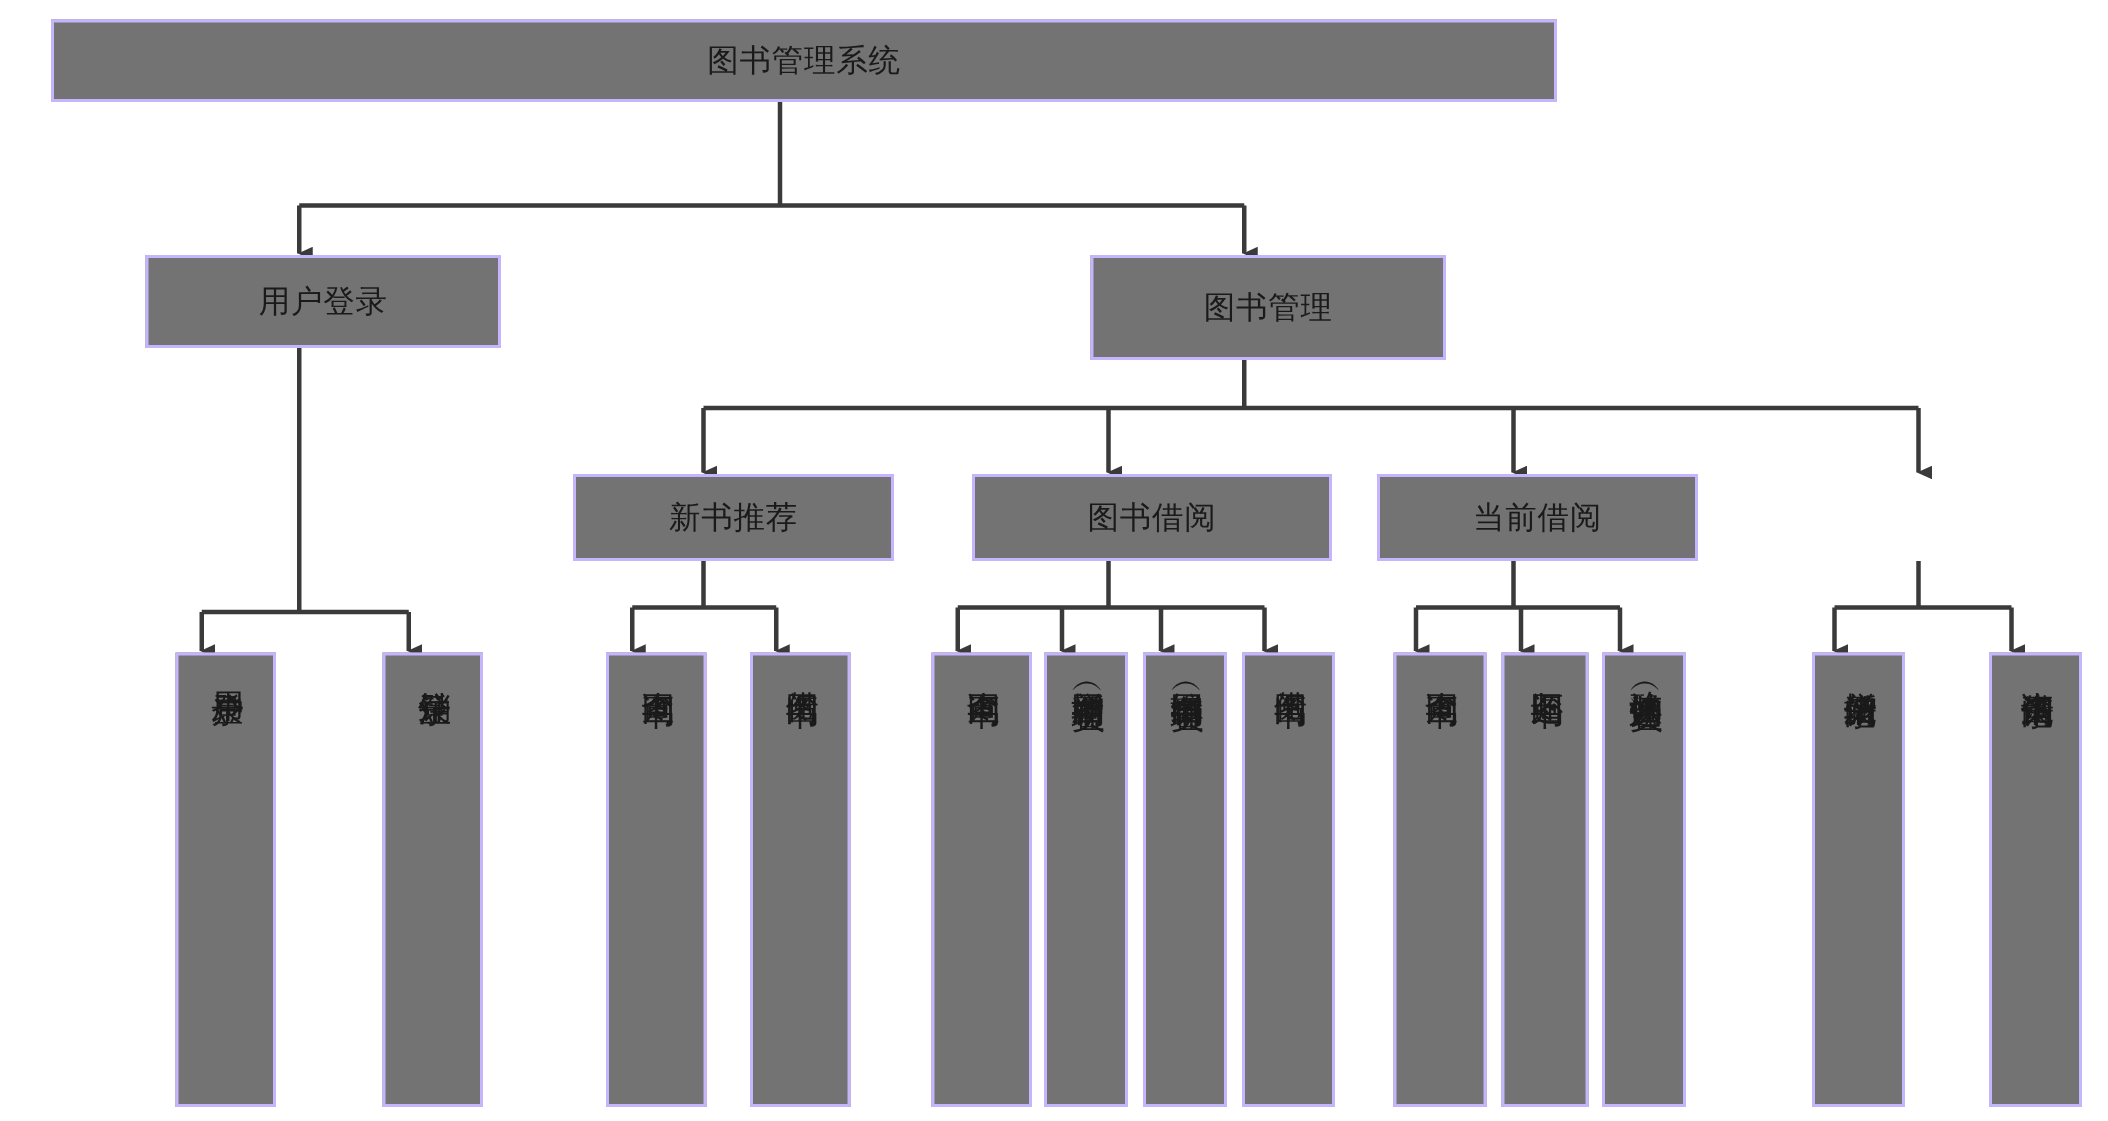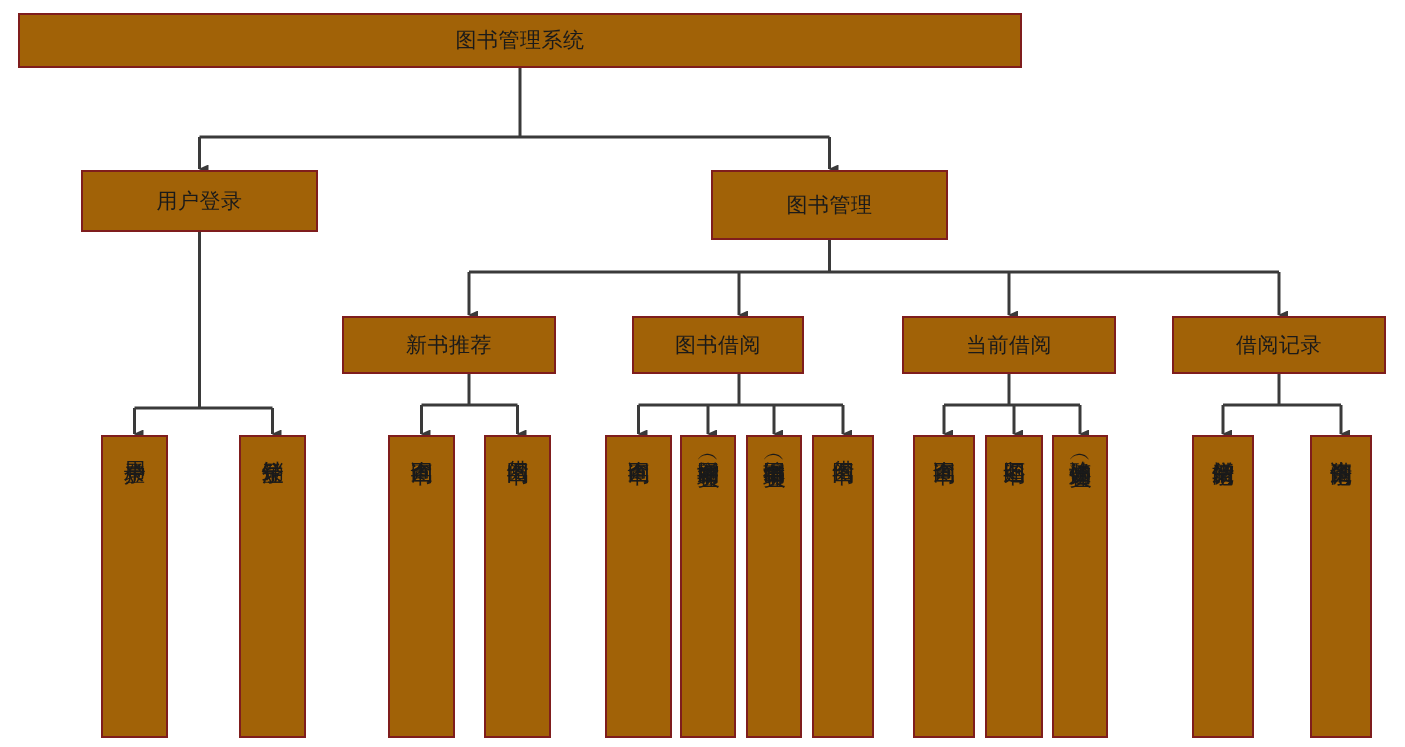--- a/index.html
+++ b/index.html
@@ -21,26 +21,27 @@
   #edges {
     position: absolute;
     left: 0;
     top: 0;
     width: 1405px;
     height: 747px;
   }
   .node {
     position: absolute;
     box-sizing: border-box;
-    background: #a16207;
-    border: 2px solid #7f1d1d;
+    background: #737373;
+    border: 2px solid #c4b5fd;
     display: flex;
     align-items: center;
     justify-content: center;
     color: #1a1a1a;
+    margin-left: 16px;
   }
   .node .label {
     font-size: 21px;
     line-height: 1.08;
     letter-spacing: 0.5px;
     white-space: pre;
     text-align: center;
     color: #1a1a1a;
   }
   .node.vertical {
@@ -118,31 +119,28 @@
     <span class="label">图书管理系统</span>
   </div>
 
   <div class="node" style="left: 81px; top: 170px; width: 237px; height: 62px;">
     <span class="label">用户登录</span>
   </div>
   <div class="node" style="left: 711px; top: 170px; width: 237px; height: 70px;">
     <span class="label">图书管理</span>
   </div>
 
-  <div class="node" style="left: 342px; top: 316px; width: 214px; height: 58px;">
+  <div class="node" style="left: 366px; top: 316px; width: 214px; height: 58px;">
     <span class="label">新书推荐</span>
   </div>
-  <div class="node" style="left: 632px; top: 316px; width: 172px; height: 58px;">
+  <div class="node" style="left: 632px; top: 316px; width: 240px; height: 58px;">
     <span class="label">图书借阅</span>
   </div>
   <div class="node" style="left: 902px; top: 316px; width: 214px; height: 58px;">
     <span class="label">当前借阅</span>
-  </div>
-  <div class="node" style="left: 1172px; top: 316px; width: 214px; height: 58px;">
-    <span class="label">借阅记录</span>
   </div>
 
   <div class="node vertical" style="left: 101px; top: 435px; width: 67px; height: 303px;">
     <span class="label">用户登录</span>
   </div>
   <div class="node vertical" style="left: 239px; top: 435px; width: 67px; height: 303px;">
     <span class="label">注销登录</span>
   </div>
   <div class="node vertical" style="left: 388px; top: 435px; width: 67px; height: 303px;">
     <span class="label">查询图书</span>

